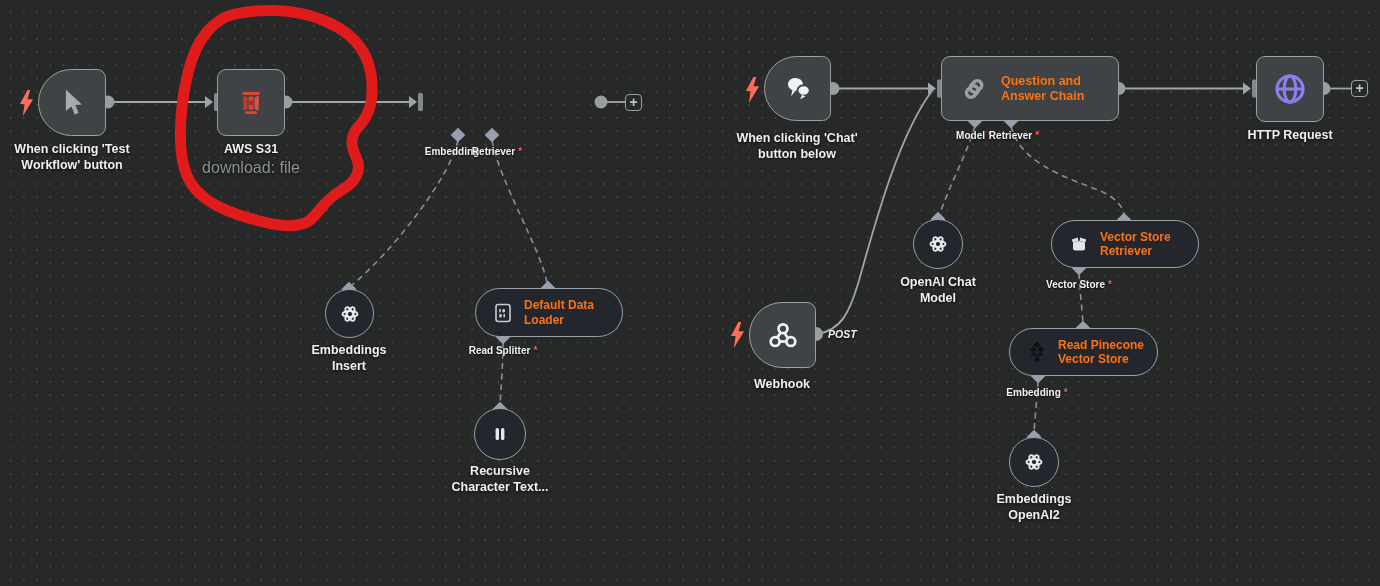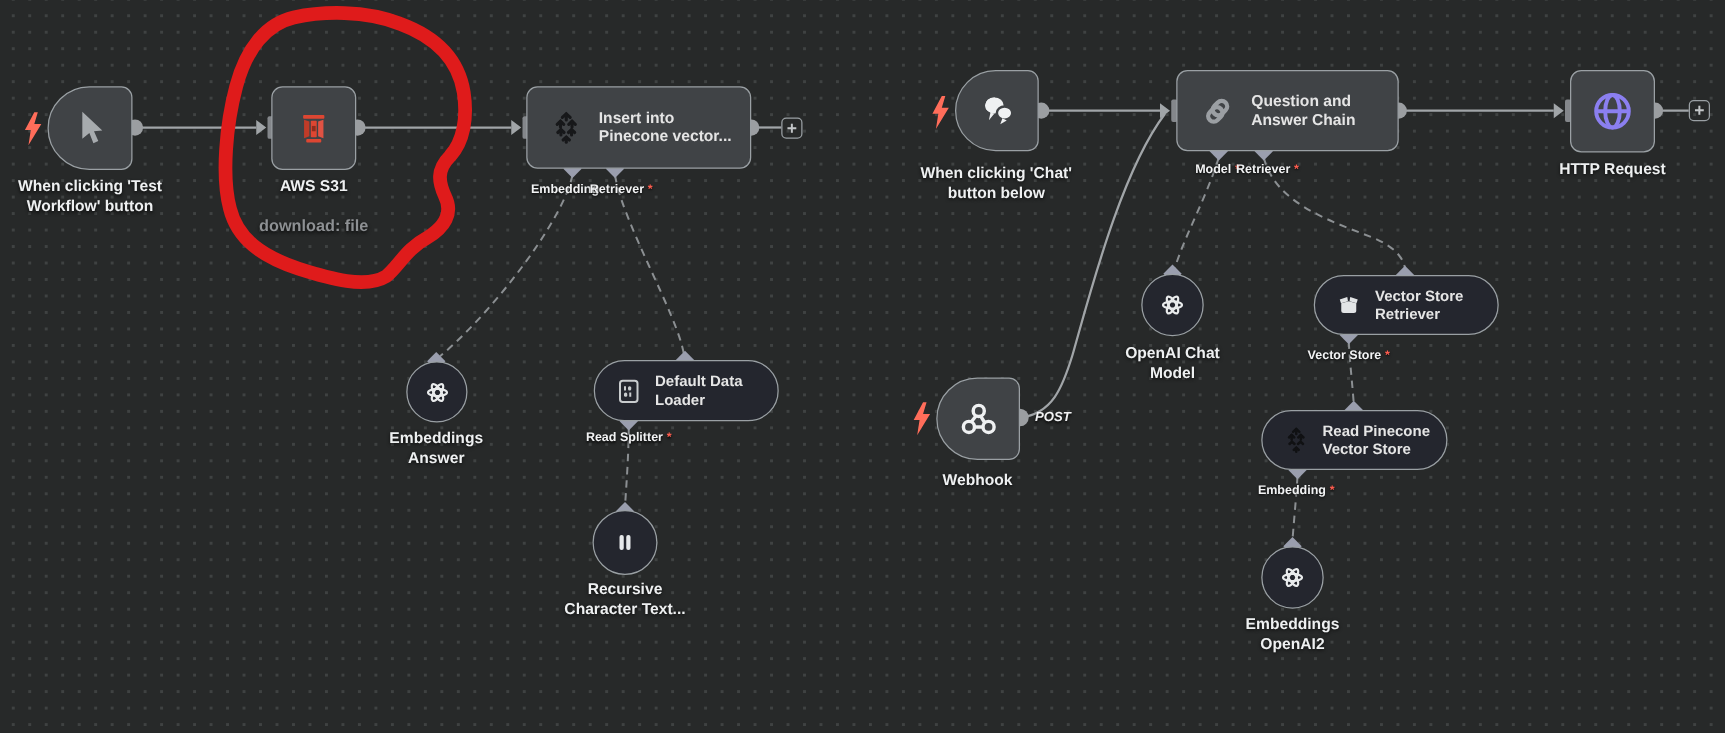--- a/index.html
+++ b/index.html
@@ -13,24 +13,24 @@
   }
   svg.layer{position:absolute;left:0;top:0;width:1380px;height:586px;pointer-events:none;}
   .node{position:absolute;box-sizing:border-box;background:#404346;border:1.8px solid #9aa0a4;
         display:flex;align-items:center;justify-content:center;border-radius:9px;}
   .trigger{border-radius:34px 9px 9px 34px;}
   .wide{justify-content:flex-start;padding-left:16px;gap:11px;}
   .pill{position:absolute;box-sizing:border-box;background:#24262e;border:1.8px solid #9aa0a4;
         border-radius:26px;display:flex;align-items:center;padding-left:15px;gap:9px;}
   .circle{position:absolute;box-sizing:border-box;background:#24262e;border:1.8px solid #9aa0a4;
         border-radius:50%;display:flex;align-items:center;justify-content:center;}
-  .inner-title{color:#e5e5e5;font-weight:bold;font-size:12.5px;line-height:1.2;}
+  .inner-title{color:#f97316;font-weight:bold;font-size:12.5px;line-height:1.2;}
   .node-label{position:absolute;color:#eef0f1;font-weight:bold;font-size:12.5px;line-height:1.3;
         text-align:center;text-shadow:0 1px 3px rgba(0,0,0,.75);}
-  .node-sublabel{color:#8d9093;font-weight:bold;font-size:13px;margin-top:16px;}
+  .node-sublabel{color:#8d9093;font-weight:normal;font-size:16px;margin-top:1px;}
   .port-label{position:absolute;transform:translateX(-50%);white-space:nowrap;color:#f2f3f4;
         font-weight:bold;font-size:10px;text-shadow:0 1px 2px rgba(0,0,0,.8);}
   .req{color:#ff5d4f;margin-left:3px;}
   .post-label{position:absolute;color:#f2f3f4;font-weight:bold;font-size:10.5px;
         text-shadow:0 1px 2px rgba(0,0,0,.8);font-style:italic;}
   .plus-btn{position:absolute;width:17px;height:17px;box-sizing:border-box;border:1.8px solid #9aa0a4;
         border-radius:4px;color:#c3c6c8;display:flex;align-items:center;justify-content:center;
         font-size:14px;font-weight:bold;line-height:1;background:transparent;padding-bottom:1px;}
   .bolt{position:absolute;}
 </style>
@@ -123,39 +123,20 @@
     <svg width="30" height="30" viewBox="0 0 24 24">
       <rect x="5.2" y="3.2" width="13.6" height="2.4" rx="0.6" fill="#dd4632"></rect>
       <path d="M5.8,6.2 L9.2,7.4 L9.2,16.8 L5.8,18 Z" fill="#c13b28"></path>
       <path d="M18.2,6.2 L14.8,7.4 L14.8,16.8 L18.2,18 Z" fill="#e05243"></path>
       <rect x="10.1" y="6.8" width="3.8" height="10.6" rx="0.5" fill="#dd4632"></rect>
       <rect x="10.8" y="10.2" width="2.4" height="3.4" fill="#8f2c1c"></rect>
       <rect x="7.2" y="18.6" width="9.6" height="2.2" rx="0.6" fill="#dd4632"></rect>
     </svg>
   </div>
 
-  <div class="node wide" style="left:421px;top:69px;width:180px;height:66px">
-    <svg width="30" height="30" viewBox="0 0 24 24">
-      <g stroke="#17181a" stroke-width="2" fill="none" stroke-linecap="round">
-        <path d="M9.5,5.5 L12,3.2 L14.5,5.5"></path>
-          <path d="M12,3.4 L12,7.2"></path>
-        <path d="M6.2,10 L8.3,8 L10.4,10"></path>
-          <path d="M13.6,10 L15.7,8 L17.8,10"></path>
-        <path d="M8.3,8.2 L8.3,11.6"></path>
-          <path d="M15.7,8.2 L15.7,11.6"></path>
-        <path d="M6.6,15.2 L8.6,13.3 L10.6,15.2"></path>
-          <path d="M13.4,15.2 L15.4,13.3 L17.4,15.2"></path>
-        <path d="M8.6,13.5 L8.6,16.8"></path>
-          <path d="M15.4,13.5 L15.4,16.8"></path>
-        <path d="M10,20 L12,18.2 L14,20"></path>
-          <path d="M12,18.4 L12,21.4"></path>
-      </g>
-    </svg>
-    <div class="inner-title" style="width:110px">Insert into Pinecone vector...</div>
-  </div>
 
   <div class="node trigger" style="left:764px;top:56px;width:67px;height:65px">
     <svg width="32" height="30" viewBox="0 0 26 24">
       <path d="M11,3 a6,5.2 0 1 0 0,10.4 l-3.6,4.4 1,-4.8 a6,5.2 0 0 0 2.6,-10 z" fill="#eff1f2"></path>
       <ellipse cx="11" cy="8.2" rx="6" ry="5.2" fill="#eff1f2"></ellipse>
       <ellipse cx="17.6" cy="13.2" rx="5" ry="4.3" fill="#eff1f2" stroke="#404346" stroke-width="1.6"></ellipse>
       <path d="M16.2,16.6 L14.8,20.4 L19,18" fill="#eff1f2"></path>
     </svg>
   </div>
 
@@ -272,21 +253,21 @@
   </div>
 
   <div class="plus-btn" style="left:625px;top:94px">+</div>
   <div class="plus-btn" style="left:1351px;top:80px">+</div>
 
   <div class="node-label" style="left:7px;top:141px;width:130px">When clicking 'Test Workflow' button</div>
   <div class="node-label" style="left:201px;top:141px;width:100px">
     <div>AWS S31</div>
     <div class="node-sublabel">download: file</div>
   </div>
-  <div class="node-label" style="left:299px;top:342px;width:100px">Embeddings Answer</div>
+  <div class="node-label" style="left:299px;top:342px;width:100px">Embeddings Insert</div>
   <div class="node-label" style="left:446px;top:463px;width:108px">Recursive Character Text...</div>
   <div class="node-label" style="left:727px;top:130px;width:140px">When clicking 'Chat' button below</div>
   <div class="node-label" style="left:1230px;top:127px;width:120px">HTTP Request</div>
   <div class="node-label" style="left:883px;top:274px;width:110px">OpenAI Chat Model</div>
   <div class="node-label" style="left:732px;top:376px;width:100px">Webhook</div>
   <div class="node-label" style="left:984px;top:491px;width:100px">Embeddings OpenAI2</div>
 
   <div class="port-label" style="left:452px;top:146px"><span>Embedding</span></div>
   <div class="port-label" style="left:497px;top:146px"><span>Retriever</span><span class="req">*</span></div>
   <div class="port-label" style="left:503px;top:345px"><span>Read Splitter</span><span class="req">*</span></div>

